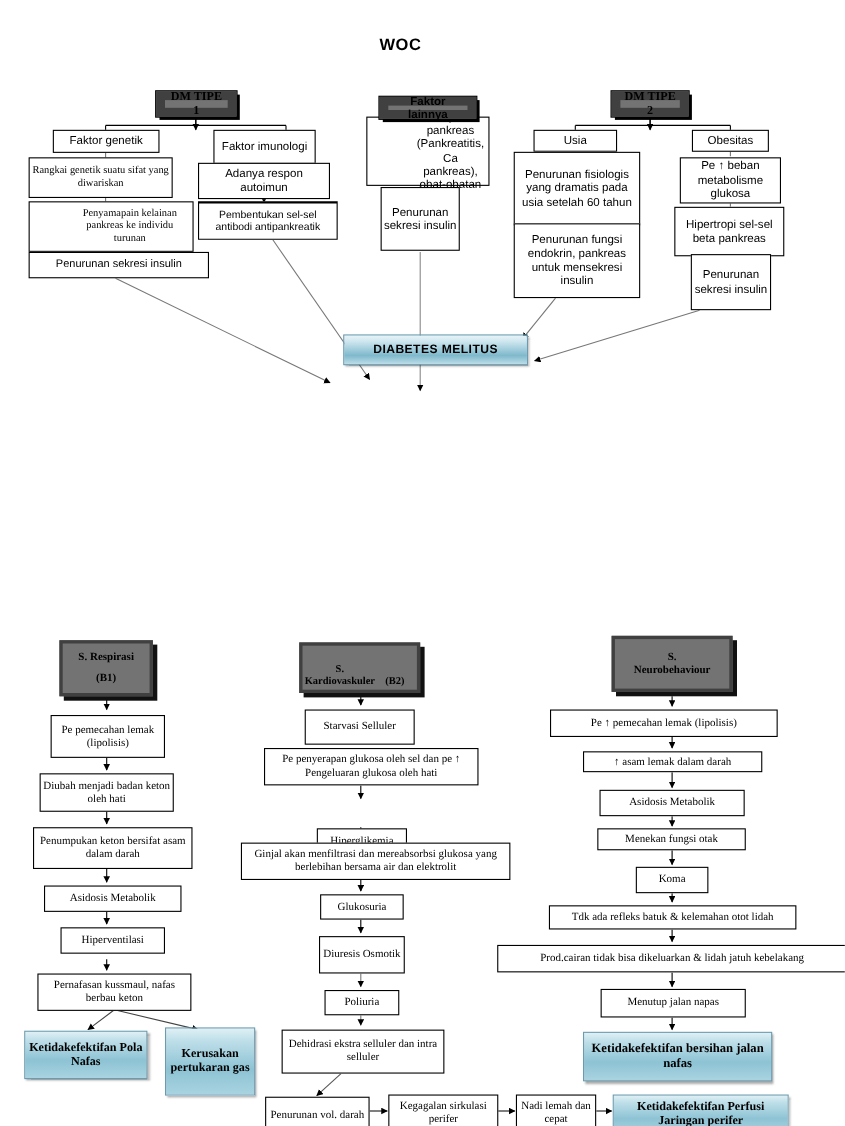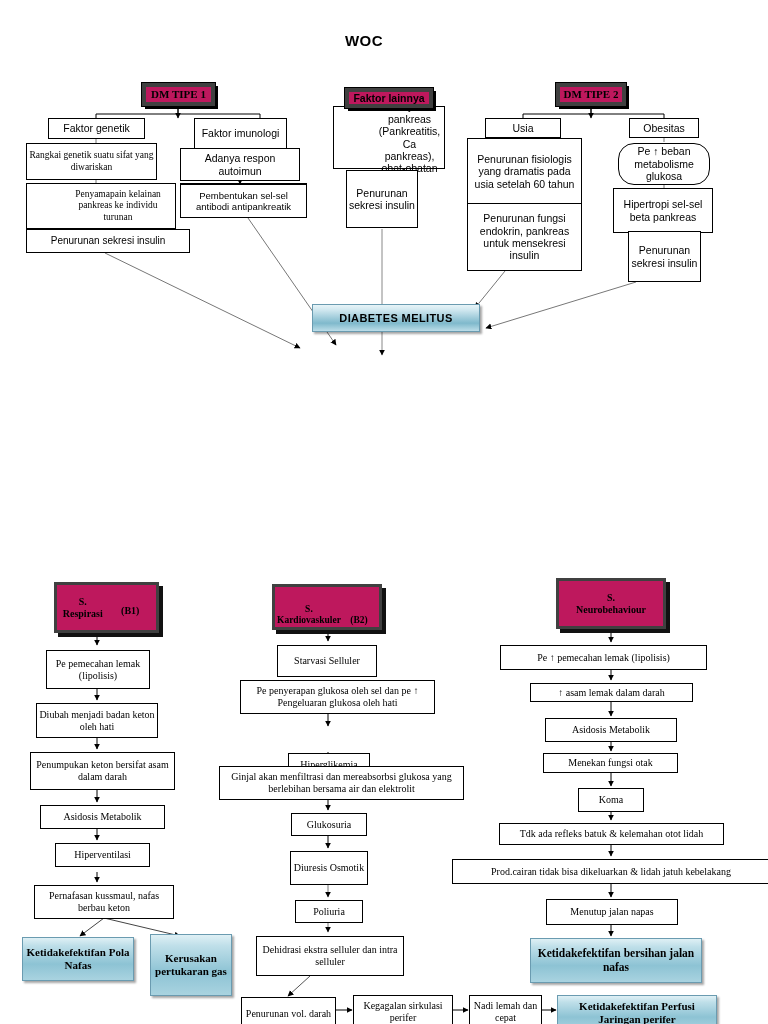--- a/index.html
+++ b/index.html
@@ -26,21 +26,21 @@
   }
   .box span{display:block;width:100%;}
 
   
   .sans{font-family:"Liberation Sans", sans-serif;font-size:10.5px;}
   
   .serif{font-family:"Liberation Serif", serif;font-size:10px;}
 
   
   .hdr{
-    border:4px solid #404040;background:#be185d;
+    border:8px solid #404040;background:#737373;
     font-family:"Liberation Serif", serif;font-weight:bold;
     box-shadow:3px 3px 0 #000, 0 0 0 1px #000;
     z-index:8;
   }
   .hdr.big{border-width:3px;box-shadow:4px 4px 0 #111;}
 
   
   .teal{
     border:1px solid #6a9bb0;
     background:linear-gradient(180deg,#dff0f5 0%,#bfdfe9 18%,#8dc3d4 62%,#a9d3e0 100%);
@@ -187,35 +187,35 @@
   <div class="box sans" style="left:467px;top:138px;width:115px;height:67px;">
     <span>Penurunan fisiologis yang dramatis pada usia setelah 60 tahun</span>
   </div>
   <div class="box sans" style="left:467px;top:203px;width:115px;height:68px;">
     <span>Penurunan fungsi endokrin, pankreas untuk mensekresi insulin</span>
   </div>
 
   <div class="box sans" style="left:629px;top:118px;width:70px;height:20px;">
     <span>Obesitas</span>
   </div>
-  <div class="box sans" style="left:618px;top:143px;width:92px;height:42px;border-radius:16px;">
+  <div class="box sans" style="left:618px;top:143px;width:92px;height:42px;">
     <span>Pe ↑ beban metabolisme glukosa</span>
   </div>
   <div class="box sans" style="left:613px;top:188px;width:100px;height:45px;">
     <span>Hipertropi sel-sel beta pankreas</span>
   </div>
   <div class="box sans" style="left:628px;top:231px;width:73px;height:51px;">
     <span>Penurunan sekresi insulin</span>
   </div>
 
   <div class="box teal dm" style="left:312px;top:304px;width:168px;height:28px;">
     <span>DIABETES MELITUS</span>
   </div>
 
-  <div class="box hdr big" style="left:54px;top:582px;width:105px;height:51px;font-size:10px;flex-direction:row;">
+  <div class="box hdr big" style="left:54px;top:582px;width:85px;height:51px;font-size:10px;flex-direction:column;">
     <span>S. Respirasi</span>
     <span style="margin-top:7px;">(B1)</span>
   </div>
   <div class="box serif" style="left:46px;top:650px;width:104px;height:39px;">
     <span>Pe    pemecahan lemak (lipolisis)</span>
   </div>
   <div class="box serif" style="left:36px;top:703px;width:122px;height:35px;">
     <span>Diubah menjadi badan keton oleh hati</span>
   </div>
   <div class="box serif" style="left:30px;top:752px;width:145px;height:38px;">

